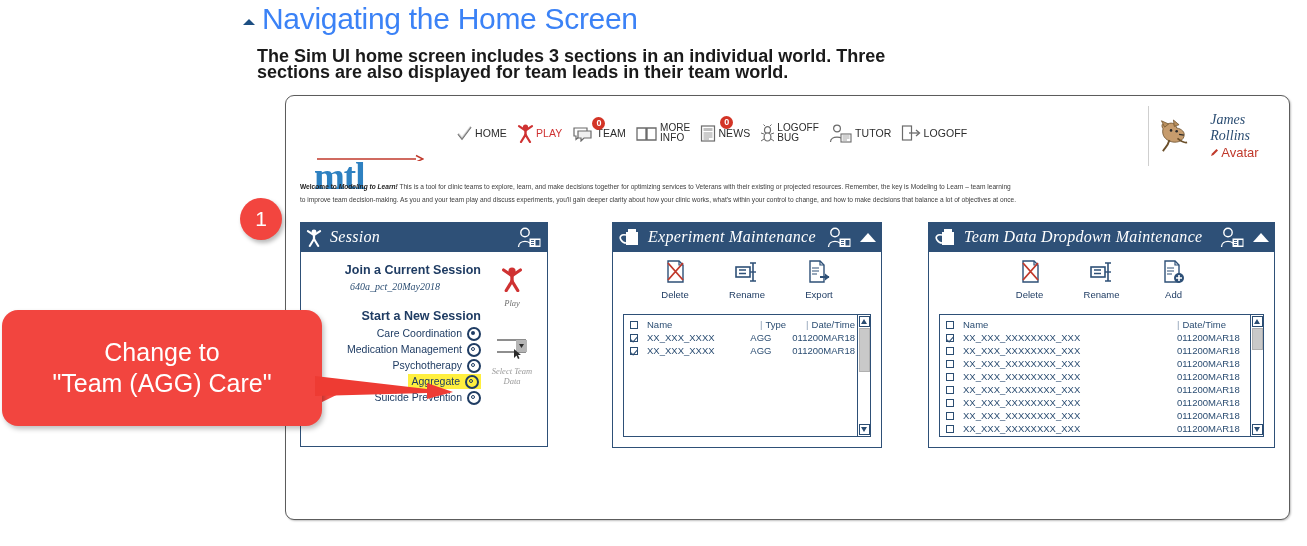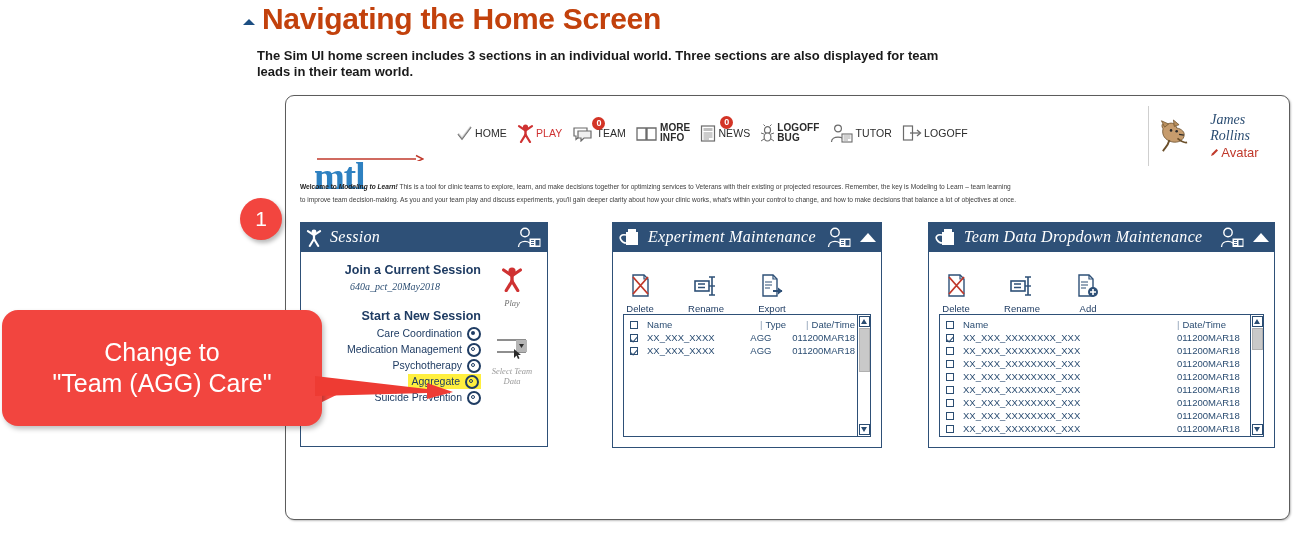--- a/index.html
+++ b/index.html
@@ -10,26 +10,26 @@
     -webkit-font-smoothing:antialiased;
   }
 
   
   #doc-heading{position:absolute;left:243px;top:2px;display:flex;align-items:flex-start;gap:7px;}
   #doc-heading .caret{
     width:0;height:0;border-left:6px solid transparent;border-right:6px solid transparent;
     border-bottom:6px solid #1c4e82;margin-top:17px;
   }
   #doc-heading h1{
-    margin:0;font-size:30px;line-height:34px;font-weight:bold;color:#c2410c;
+    margin:0;font-size:30px;line-height:34px;font-weight:normal;color:#3b82f6;
     letter-spacing:-0.3px;font-family:"Liberation Sans", sans-serif;
   }
   #doc-intro{
     position:absolute;left:257px;top:48px;width:690px;
-    font-size:13px;line-height:16px;color:#1a1a1a;font-weight:600;
+    font-size:18px;line-height:16px;color:#1a1a1a;font-weight:600;
   }
 
   
   #app-window{
     position:absolute;left:285px;top:95px;width:1005px;height:425px;
     border:1px solid #5c5c5c;border-radius:9px;background:#fff;
     box-sizing:border-box;box-shadow:1px 1px 2px rgba(0,0,0,.25);
   }
 
   
@@ -37,21 +37,21 @@
   #mtl-logo{position:absolute;left:28px;top:18px;width:115px;height:52px;}
   #mtl-logo .word{
     font-family:"Liberation Serif", serif;font-weight:bold;font-size:37px;color:#2e81c1;
     letter-spacing:-1px;line-height:38px;margin-top:44px;
   }
   #mtl-logo .rule{position:absolute;left:2px;top:38px;width:108px;height:9px;}
 
   #app-nav{position:absolute;left:170px;top:27px;display:flex;align-items:center;gap:10px;}
   .nav-item{display:flex;align-items:center;gap:2px;position:relative;cursor:pointer;}
   .nav-label{font-size:10.5px;color:#2b2b2b;line-height:10px;letter-spacing:0.1px;white-space:pre-line;}
-  .nav-label.two{font-size:10px;line-height:10px;font-weight:bold;}
+  .nav-label.two{font-size:10px;line-height:10px;}
   .nav-item.play .nav-label{color:#cf3232;}
   .nav-badge{
     position:absolute;top:-8px;left:20px;width:13px;height:13px;border-radius:50%;
     background:#d33426;color:#fff;font-size:9px;font-weight:bold;
     display:flex;align-items:center;justify-content:center;line-height:13px;
   }
 
   #user-block{position:absolute;right:16px;top:14px;width:118px;height:52px;display:flex;align-items:center;gap:20px;}
   #user-block .uname{font-family:"Liberation Serif", serif;font-style:italic;font-size:14px;color:#2b4d72;line-height:16px;}
   #user-block .avatar-link{font-size:13px;color:#c0392b;display:flex;align-items:center;gap:2px;margin-top:1px;}
@@ -97,21 +97,21 @@
   .sess-actions{position:absolute;right:8px;top:14px;width:54px;text-align:center;}
   .act-cap{font-family:"Liberation Serif", serif;font-style:italic;font-size:8.5px;color:#6f6f6f;line-height:10px;margin-top:2px;}
   .act-cap.dim{color:#9a9a9a;}
 
   
   #panel-exp{left:312px;width:270px;}
   #panel-exp .panel-body{height:196px;position:relative;}
   #panel-team{left:628px;width:347px;}
   #panel-team .panel-body{height:196px;position:relative;}
 
-  .tool-row{display:flex;gap:12px;padding-top:22px;}
+  .tool-row{display:flex;justify-content:center;gap:18px;padding-top:8px;}
   .tool{width:54px;text-align:center;cursor:pointer;}
   .tool-cap{font-size:9.5px;color:#1f3c63;line-height:11px;margin-top:1px;}
 
   .grid-wrap{
     position:absolute;left:10px;right:10px;top:62px;bottom:10px;
     border:1px solid #2e5077;box-sizing:border-box;display:flex;background:#fff;
   }
   .grid-main{flex:1;padding:3px 0 0 0;overflow:hidden;}
   .grid-hd,.grid-rw{display:flex;align-items:center;font-size:9.5px;color:#2b4d72;line-height:13px;padding:0 2px 0 6px;}
   .grid-hd{color:#2b4d72;}

